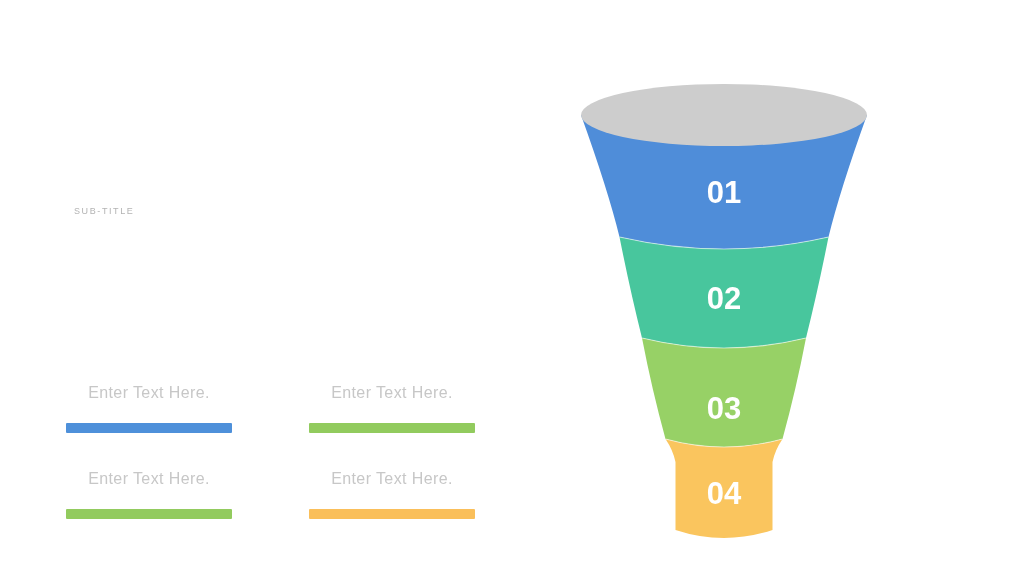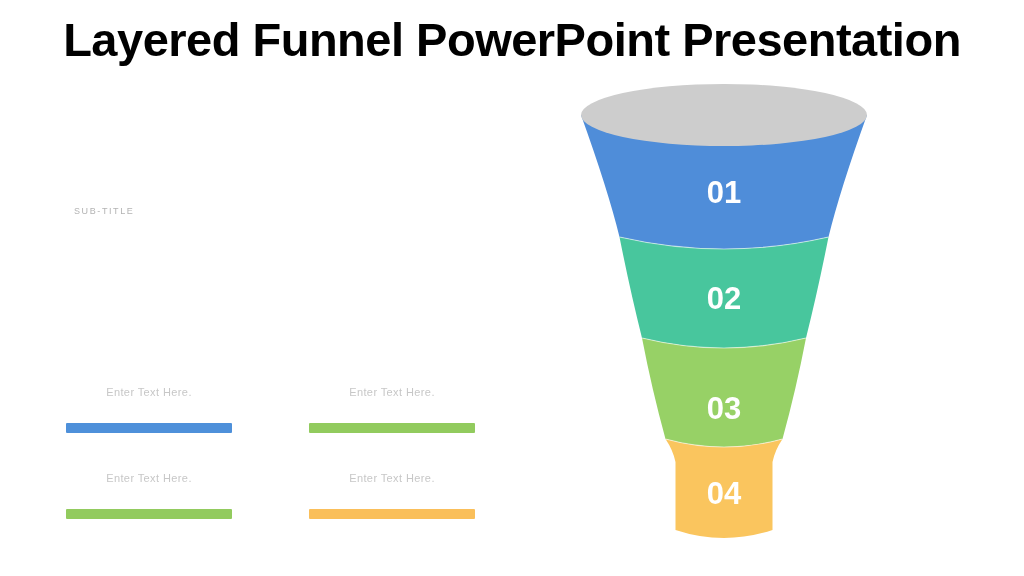--- a/index.html
+++ b/index.html
@@ -13,41 +13,40 @@
     margin:0; text-align:center;
     font-size:47px; font-weight:bold; color:#000000;
     letter-spacing:-0.5px; line-height:1.1;
   }
   .subtitle {
     position:absolute; left:74px; top:206px;
     font-size:9px; color:#b3b3b3; letter-spacing:1.6px;
   }
   .ph { position:absolute; width:166px; }
   .ph-text {
-    text-align:center; font-size:11px; color:#c7c7c7;
+    text-align:center; font-size:16px; color:#c7c7c7;
     letter-spacing:0.4px; line-height:15px;
   }
   .ph-bar { height:10px; margin-top:23px; border-radius:1px; }
   .ph-1, .ph-3 { left:66px; }
   .ph-2, .ph-4 { left:309px; }
   .ph-1, .ph-2 { top:385px; }
   .ph-3, .ph-4 { top:471px; }
   .funnel { position:absolute; left:560px; top:80px; width:340px; height:480px; }
   .funnel-label {
     font-family:"Liberation Sans", sans-serif;
     font-size:31px; font-weight:bold; fill:#ffffff;
   }
   .sep { fill:none; stroke:rgba(255,255,255,0.55); stroke-width:1.2; }
 </style>
 </head>
 <body>
 
 <div class="slide">
 
-  <h1 class="title">Layered Funnel PowerPoint Presentation</h1>
 
   <div class="subtitle">SUB-TITLE</div>
 
   <div class="ph ph-1">
     <div class="ph-text">Enter Text Here.</div>
     <div class="ph-bar" style="background-color: rgb(78, 144, 218);"></div>
   </div>
 
   <div class="ph ph-2">
     <div class="ph-text">Enter Text Here.</div>

